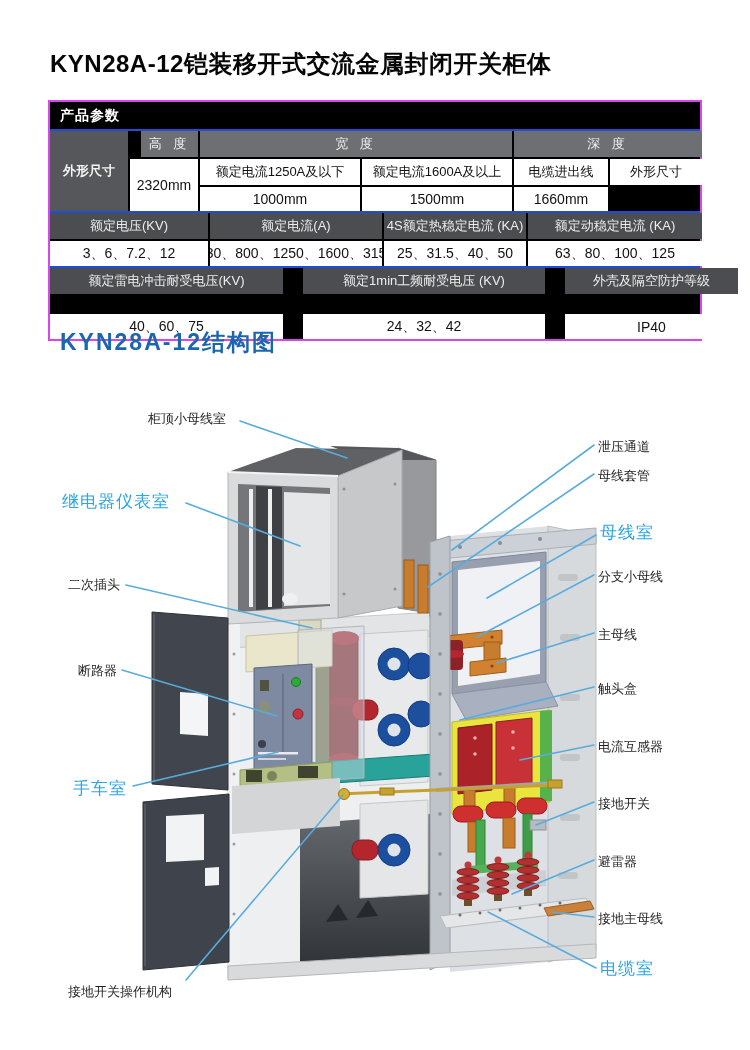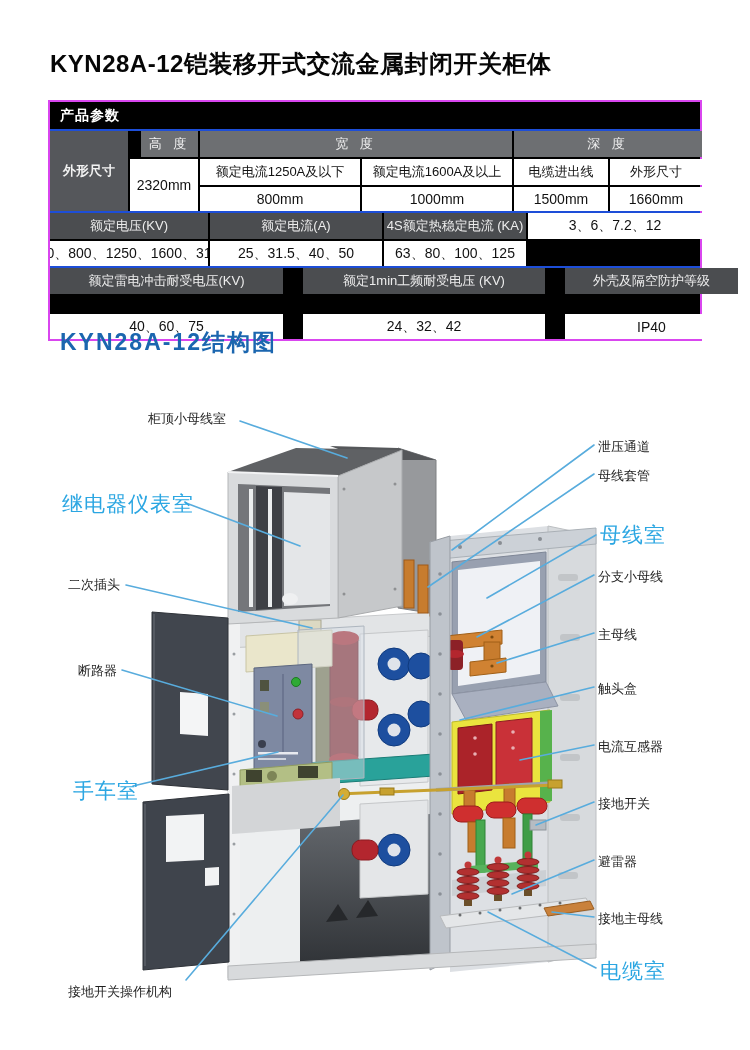--- a/index.html
+++ b/index.html
@@ -25,50 +25,50 @@
   .c-dim{grid-column:1;grid-row:1/4;}
   .c-h{grid-column:2;grid-row:1;margin-left:11px;}
   .c-w{grid-column:3/5;grid-row:1;}
   .c-d{grid-column:5/7;grid-row:1;}
   .c-hv{grid-column:2;grid-row:2/4;}
 
   
   #diagram{position:absolute;left:0;top:14px;width:728px;height:1050px;padding-left:12px;}
   #diagram svg{position:absolute;left:0;top:0;}
   .dlabel{position:absolute;font-size:13px;color:#1f1f1f;white-space:nowrap;}
-  .dlabel.blue{font-size:21px;color:#2ba6e2;letter-spacing:1px;}
+  .dlabel.blue{font-size:17px;color:#2ba6e2;letter-spacing:1px;}
 </style>
 </head>
 <body>
 
 <div class="main-title">KYN28A-12铠装移开式交流金属封闭开关柜体</div>
 
 <div class="ptable">
   <div class="pt-bar">产品参数</div>
 
   <div class="grid g1">
     <div class="cell hd-dark c-dim">外形尺寸</div>
     <div class="cell hd-gray c-h">高 度</div>
     <div class="cell hd-gray c-w">宽 度</div>
     <div class="cell hd-gray c-d">深 度</div>
     <div class="cell c-hv">2320mm</div>
     <div class="cell sub-hd">额定电流1250A及以下</div>
     <div class="cell sub-hd">额定电流1600A及以上</div>
     <div class="cell sub-hd">电缆进出线</div>
     <div class="cell sub-hd">外形尺寸</div>
-    <div class="cell">800mm</div>
     <div class="cell">1000mm</div>
     <div class="cell">1500mm</div>
     <div class="cell">1660mm</div>
   </div>
 
   <div class="grid g2">
     <div class="cell hd-row">额定电压(KV)</div>
     <div class="cell hd-row">额定电流(A)</div>
     <div class="cell hd-row">4S额定热稳定电流 (KA)</div>
+    <div class="cell hd-row">额定动稳定电流 (KA)</div>
     <div class="cell">3、6、7.2、12</div>
     <div class="cell">630、800、1250、1600、3150</div>
     <div class="cell">25、31.5、40、50</div>
     <div class="cell">63、80、100、125</div>
   </div>
 
   <div class="grid g3">
     <div class="cell hd-row">额定雷电冲击耐受电压(KV)</div>
     <div class="cell hd-row">额定1min工频耐受电压 (KV)</div>
     <div class="cell hd-row">外壳及隔空防护等级</div>

